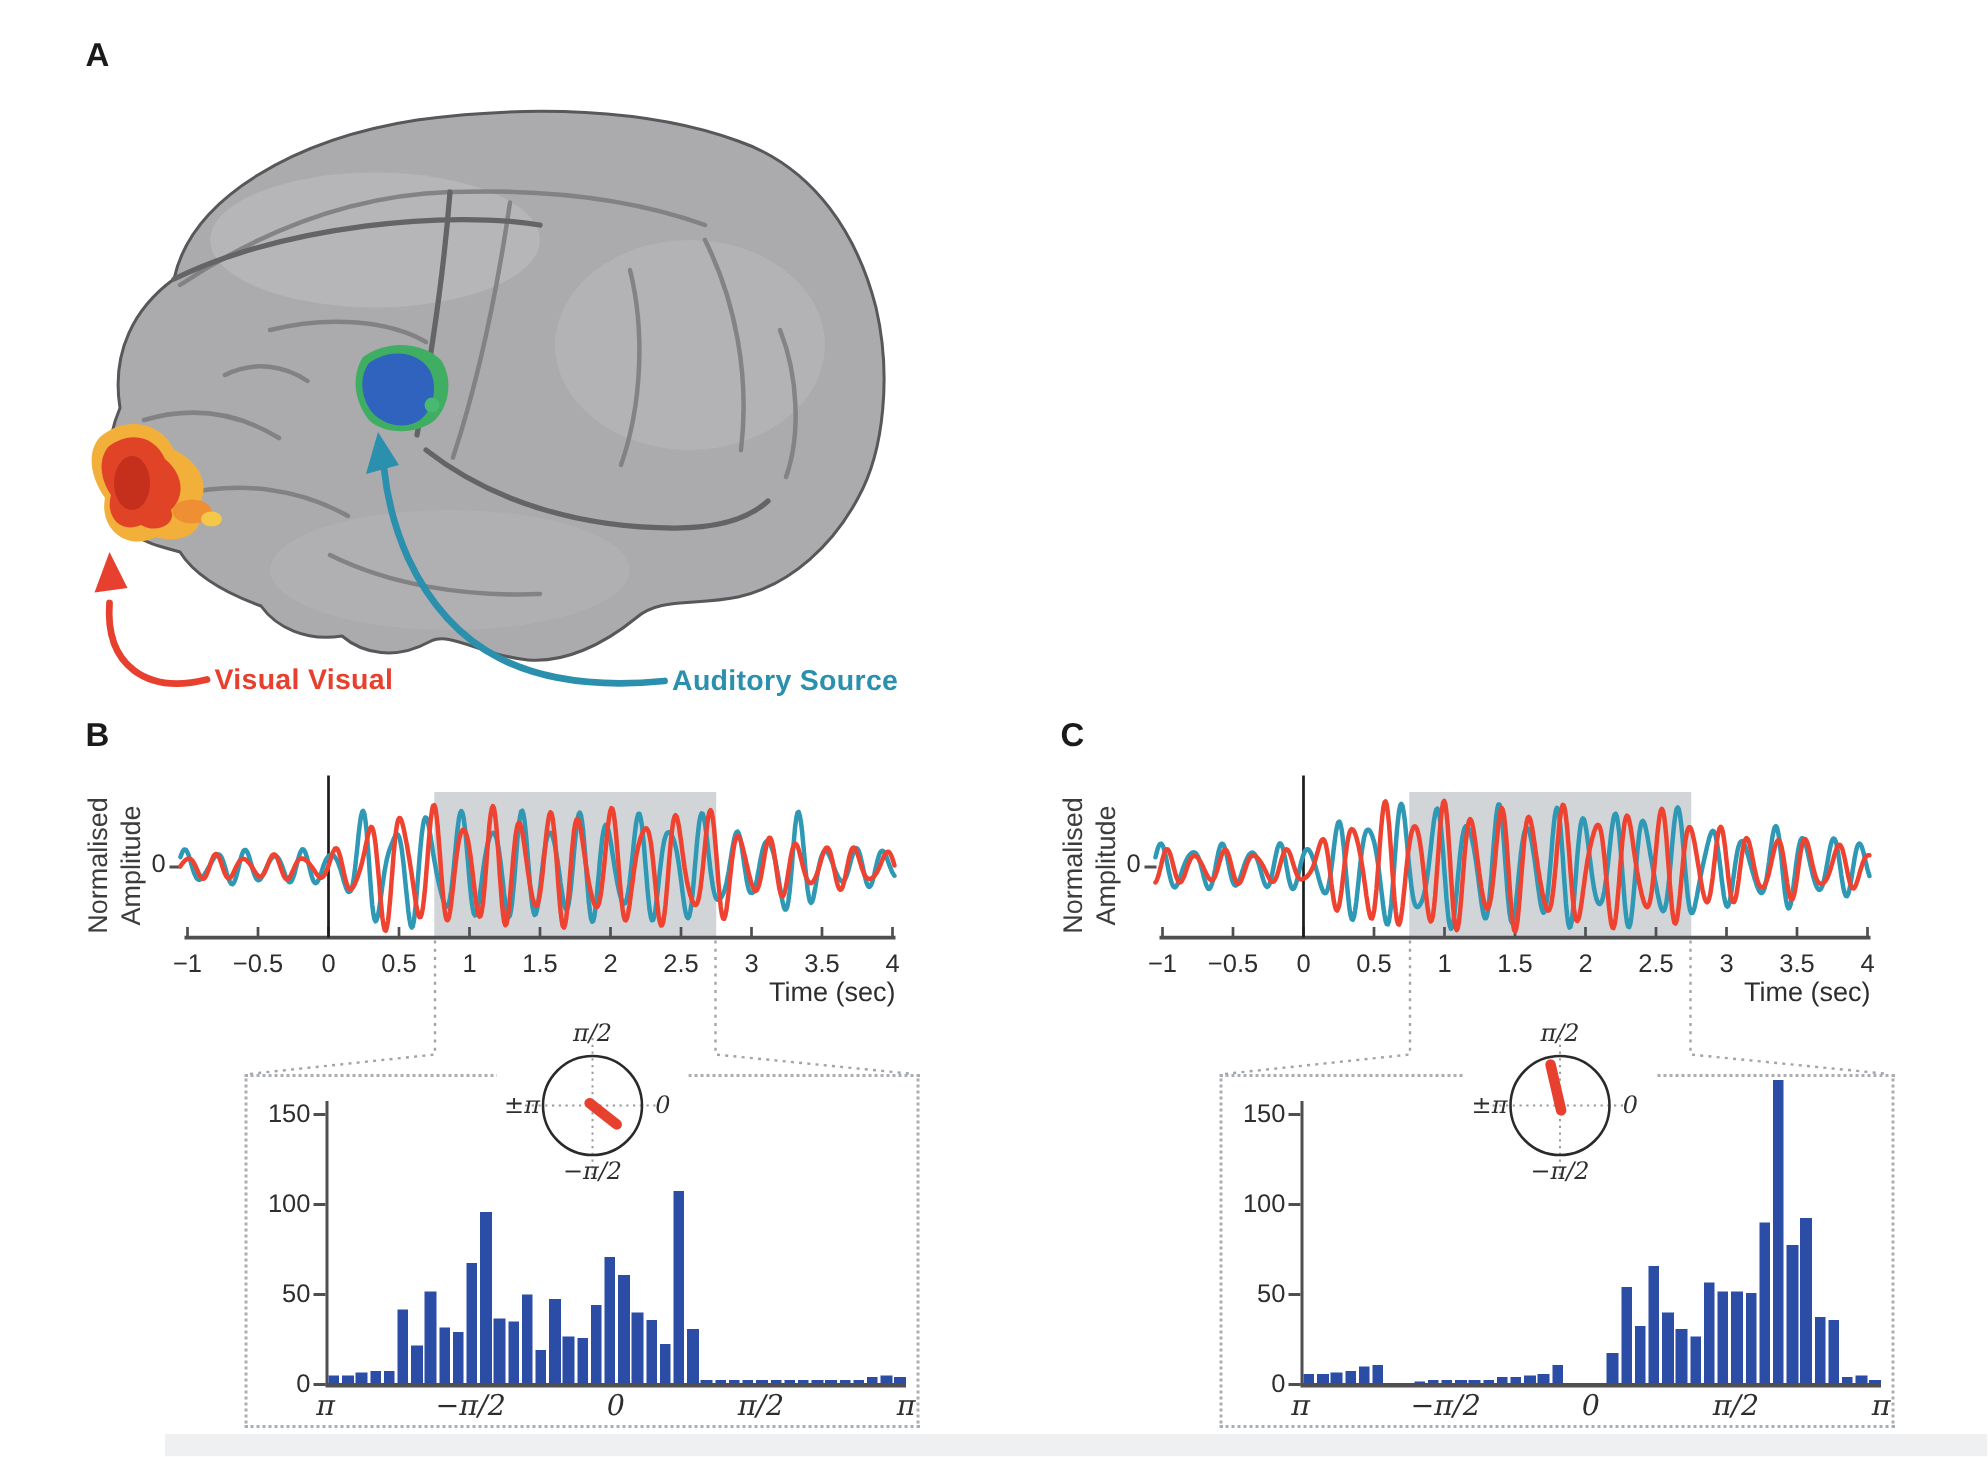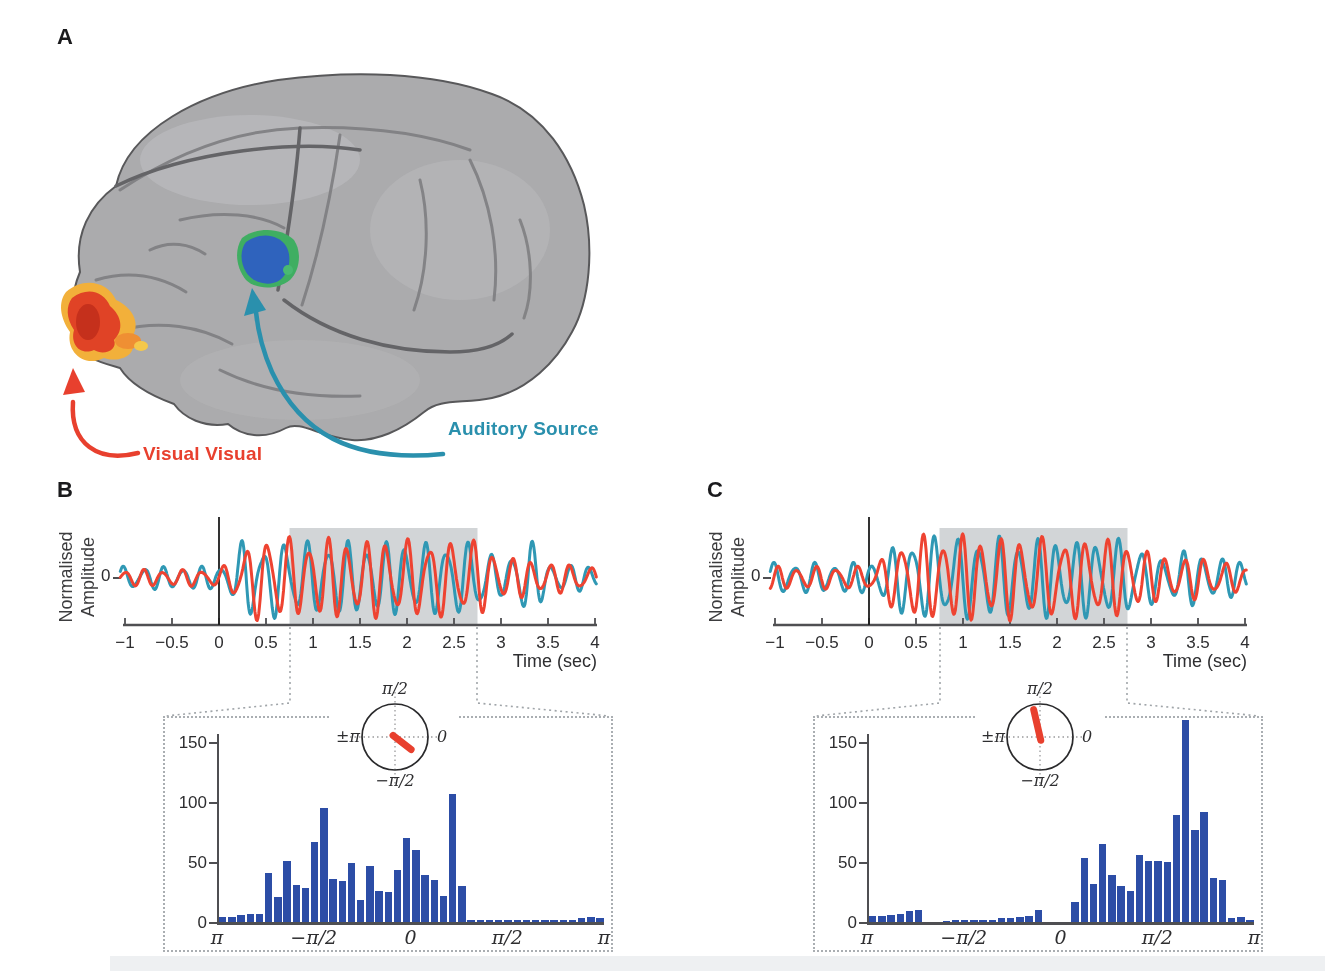--- a/index.html
+++ b/index.html
@@ -80,21 +80,21 @@
       <path d="M 138,453 C 98,463 70,444 73,402" fill="none" stroke="#e8402e" stroke-width="4.5" stroke-linecap="round"></path>
       <polygon points="63,395 85,392 73,368" fill="#e8402e"></polygon>
     </g>
     <g>
       <path d="M 443,454 C 350,463 300,432 272,372 C 264,354 258,332 256,312" fill="none" stroke="#2a90ad" stroke-width="4.5" stroke-linecap="round"></path>
       <polygon points="244,316 266,310 252,288" fill="#2a90ad"></polygon>
     </g>
   </svg>
 
   <div class="abs src-label" style="left:143px;top:443px;color:#e8402e;">Visual Visual</div>
-  <div class="abs src-label" style="left:448px;top:418px;color:#2a90ad;">Auditory Source</div>
+  <div class="abs src-label" style="left:448px;top:444px;color:#2a90ad;">Auditory Source</div>
 
   <div class="abs panel-label" style="left:57px;top:477px;">B</div>
   <div class="abs ylab" style="left:66px;top:577px;">Normalised</div>
   <div class="abs ylab" style="left:88px;top:577px;">Amplitude</div>
   <div class="abs zero-lab" style="left:101px;top:566px;">0</div>
   <div class="abs tickline" style="left:113px;top:577px;width:8px;height:2px;"></div>
 
   <svg id="ts-b" class="abs" style="left:115px;top:512px;" width="500" height="125" viewBox="115 512 500 125">
       <rect x="289.5" y="528" width="188" height="97" fill="#d2d5d7"></rect>
       <line x1="123" y1="625" x2="597" y2="625" stroke="#4f4f52" stroke-width="2.5"></line>

